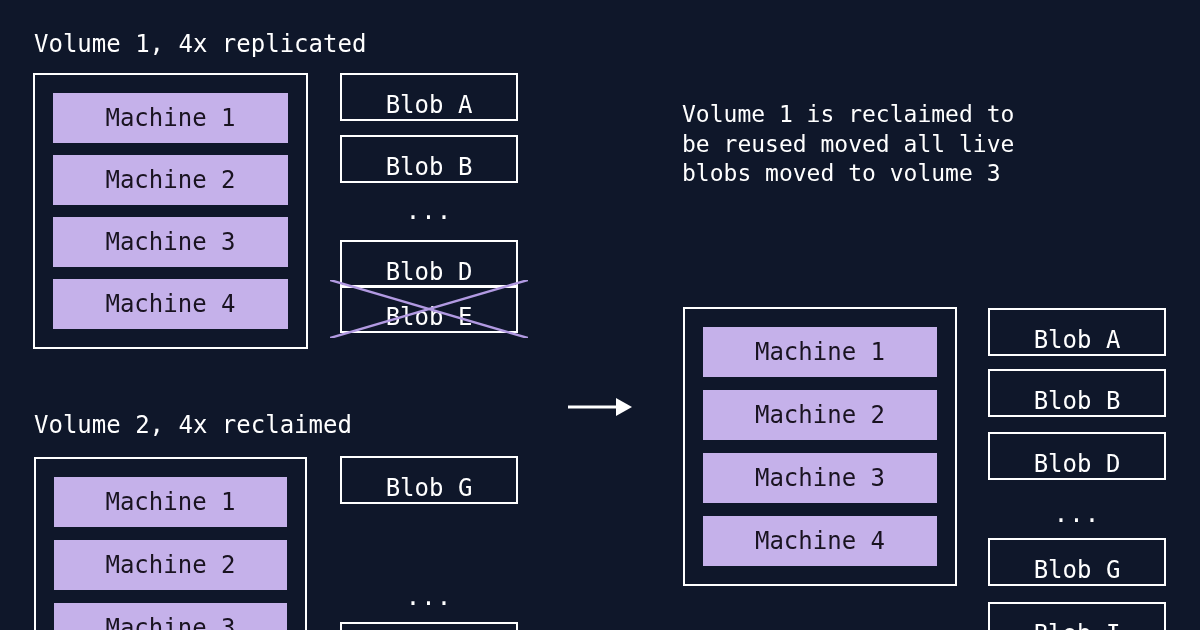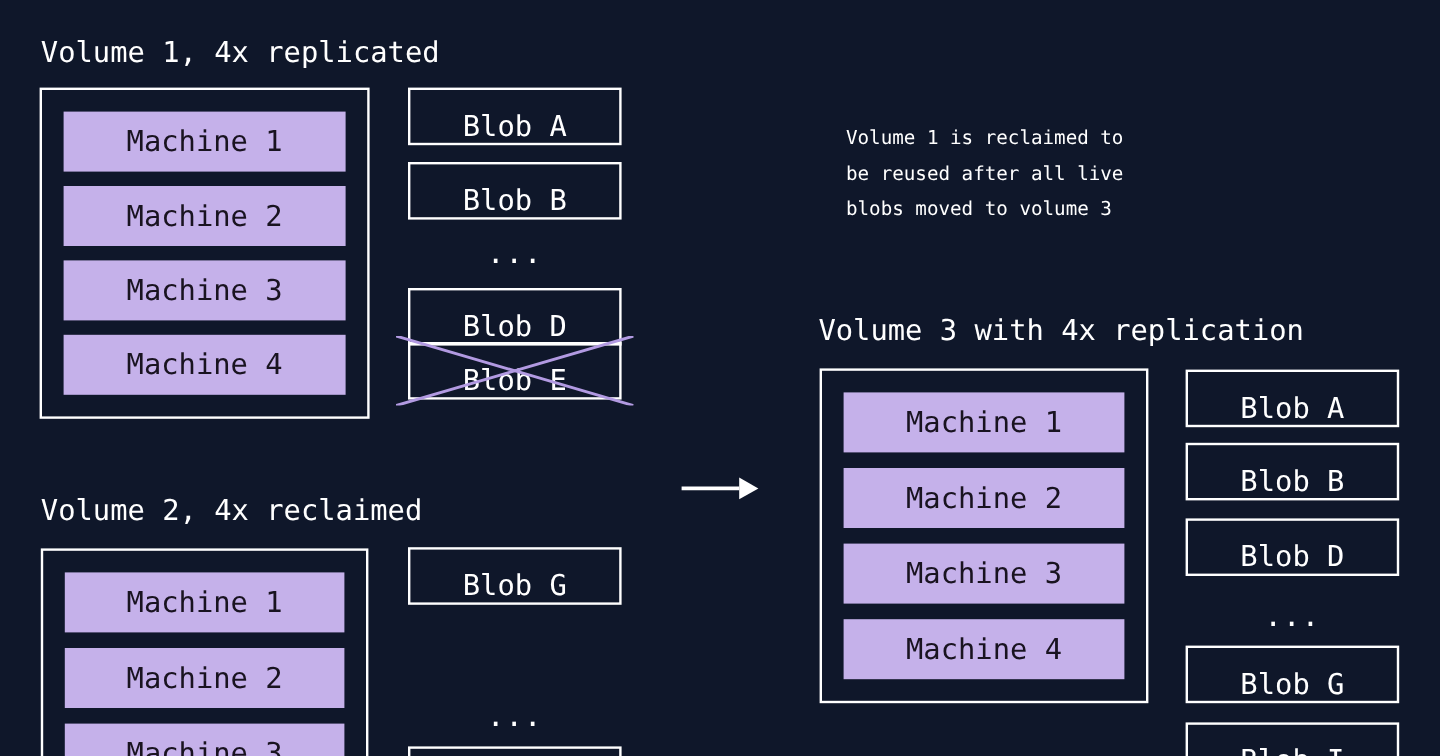--- a/index.html
+++ b/index.html
@@ -62,25 +62,24 @@
   .dots{
     position:absolute;
     width:178px;
     text-align:center;
     font-size:24px;
     color:#ffffff;
     letter-spacing:1px;
   }
   .para{
     position:absolute;
-    font-size:16px;
+    font-size:23px;
     line-height:29.5px;
     color:#ffffff;
     white-space:nowrap;
-    margin-left:23px;
   }
   .arrow{position:absolute;}
 </style>
 </head>
 <body>
 
 <div class="stage">
 
   <div class="title" style="left:34px;top:30px">Volume 1, 4x replicated</div>
 
@@ -127,25 +126,24 @@
 
   <div class="arrow" style="left:566px;top:396px;width:68px;height:22px">
     <svg width="68" height="22">
       <line x1="2" y1="11" x2="50" y2="11" stroke="#ffffff" stroke-width="3"></line>
       <polygon points="50,2 66,11 50,20" fill="#ffffff"></polygon>
     </svg>
   </div>
 
   <div class="para" style="left:682px;top:100px">
     <div>Volume 1 is reclaimed to</div>
-    <div>be reused after all live</div>
+    <div>be reused moved all live</div>
     <div>blobs moved to volume 3</div>
   </div>
 
-  <div class="title" style="left:682px;top:261px">Volume 3 with 4x replication</div>
 
   <div class="vol-box" style="left:683px;top:307px;width:274px;height:279px">
     <div class="machine">Machine 1</div>
     <div class="machine">Machine 2</div>
     <div class="machine">Machine 3</div>
     <div class="machine">Machine 4</div>
   </div>
 
   <div class="blob" style="left:988px;top:308px">
     <span>Blob A</span>

